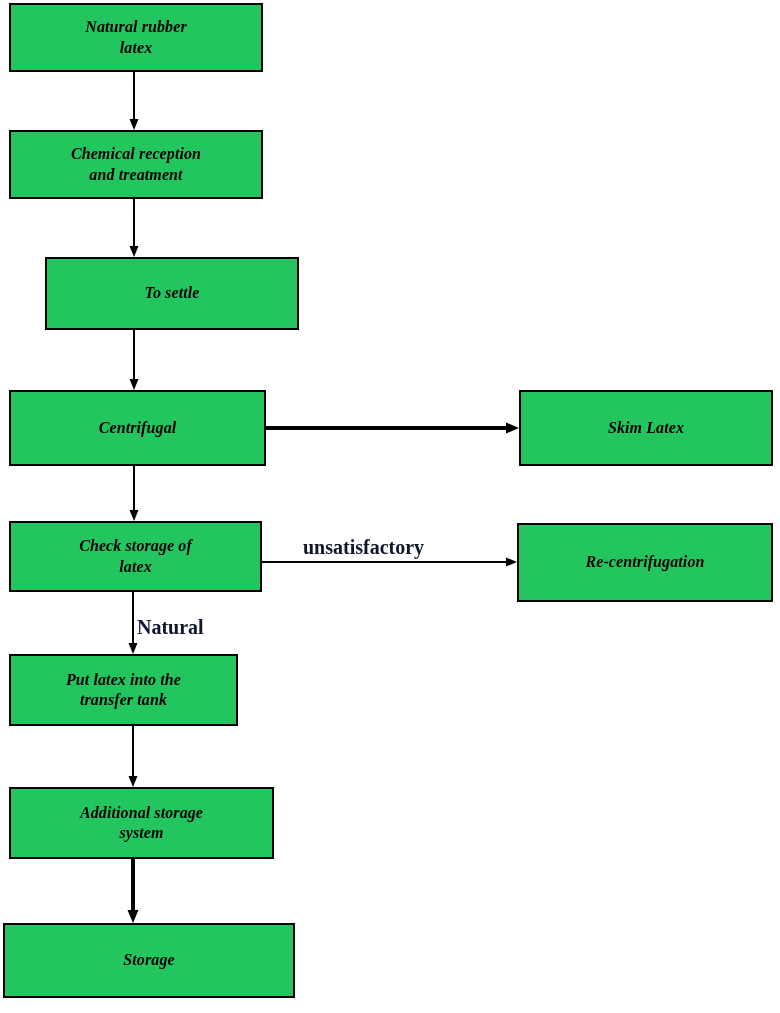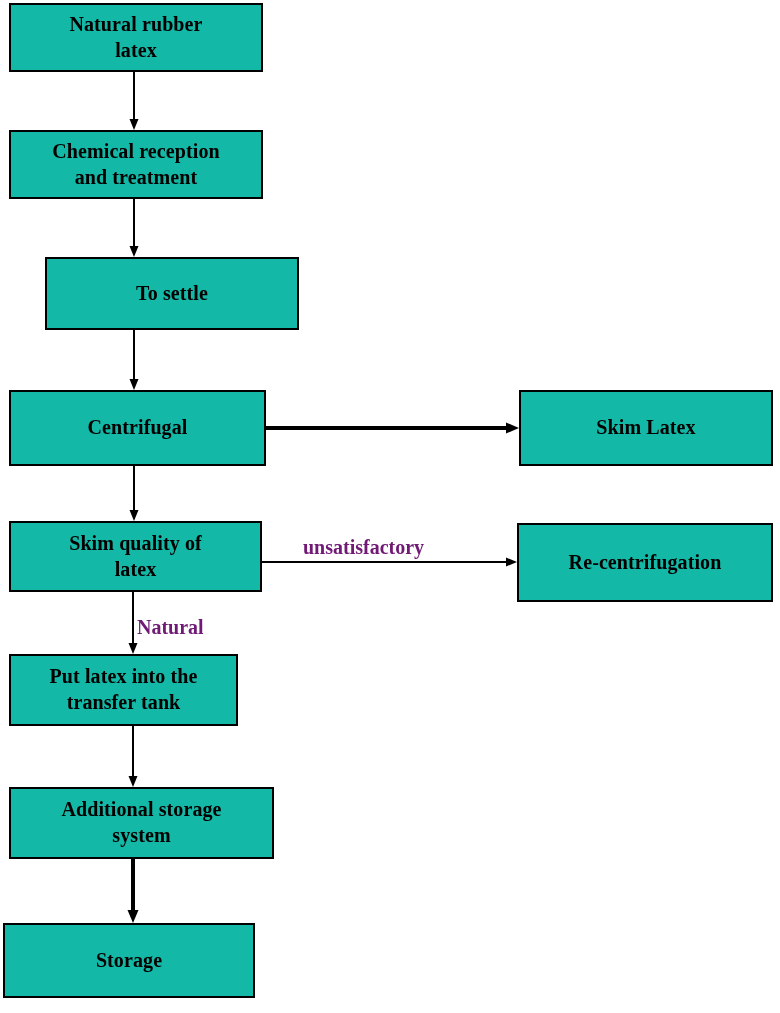--- a/index.html
+++ b/index.html
@@ -16,30 +16,31 @@
     position: relative;
     width: 780px;
     height: 1013px;
     background: #ffffff;
     overflow: hidden;
   }
   .node {
     position: absolute;
     box-sizing: border-box;
     border: 2px solid #000000;
-    background: #14b8a6;
+    background: #22c55e;
     display: flex;
     align-items: center;
     justify-content: center;
     text-align: center;
     font-weight: bold;
-    font-size: 20px;
+    font-size: 16px;
     line-height: 1.28;
     letter-spacing: 0.1px;
     padding: 2px 6px;
+    font-style: italic;
   }
   .node .node-label {
     display: block;
     white-space: pre-line;
   }
   svg#edge-layer {
     position: absolute;
     left: 0;
     top: 0;
     width: 780px;
@@ -53,21 +54,21 @@
   }
   .edge-head {
     fill: #000000;
     stroke: none;
   }
   .edge-label {
     position: absolute;
     font-family: "Liberation Serif", "DejaVu Serif", serif;
     font-weight: bold;
     font-size: 20px;
-    color: #701a75;
+    color: #0f172a;
     white-space: nowrap;
     background: transparent;
     line-height: 1;
   }
 </style>
 </head>
 <body>
 
 <div id="flowchart-canvas">
 
@@ -122,35 +123,35 @@
       <div class="node" style="left: 9px; top: 257px; width: 254px; height: 73px; margin-left: 36px;">
         <span class="node-label">To settle</span>
       </div>
       <div class="node" style="left: 9px; top: 390px; width: 257px; height: 76px;">
         <span class="node-label">Centrifugal</span>
       </div>
       <div class="node" style="left: 519px; top: 390px; width: 254px; height: 76px;">
         <span class="node-label">Skim Latex</span>
       </div>
       <div class="node" style="left: 9px; top: 521px; width: 253px; height: 71px;">
-        <span class="node-label">Skim quality of
+        <span class="node-label">Check storage of
 latex</span>
       </div>
       <div class="node" style="left: 517px; top: 523px; width: 256px; height: 79px;">
         <span class="node-label">Re-centrifugation</span>
       </div>
       <div class="node" style="left: 9px; top: 654px; width: 229px; height: 72px;">
         <span class="node-label">Put latex into the
 transfer tank</span>
       </div>
       <div class="node" style="left: 9px; top: 787px; width: 265px; height: 72px;">
         <span class="node-label">Additional storage
 system</span>
       </div>
-      <div class="node" style="left: 3px; top: 923px; width: 252px; height: 75px; align-items: center;">
+      <div class="node" style="left: 3px; top: 923px; width: 292px; height: 75px; align-items: center;">
         <span class="node-label">Storage</span>
       </div>
     </div>
   <div id="label-layer">
       <div class="edge-label" style="left: 303px; top: 537px;">unsatisfactory</div>
       <div class="edge-label" style="left: 137px; top: 617px;">Natural</div>
     </div>
 
 </div>
 

